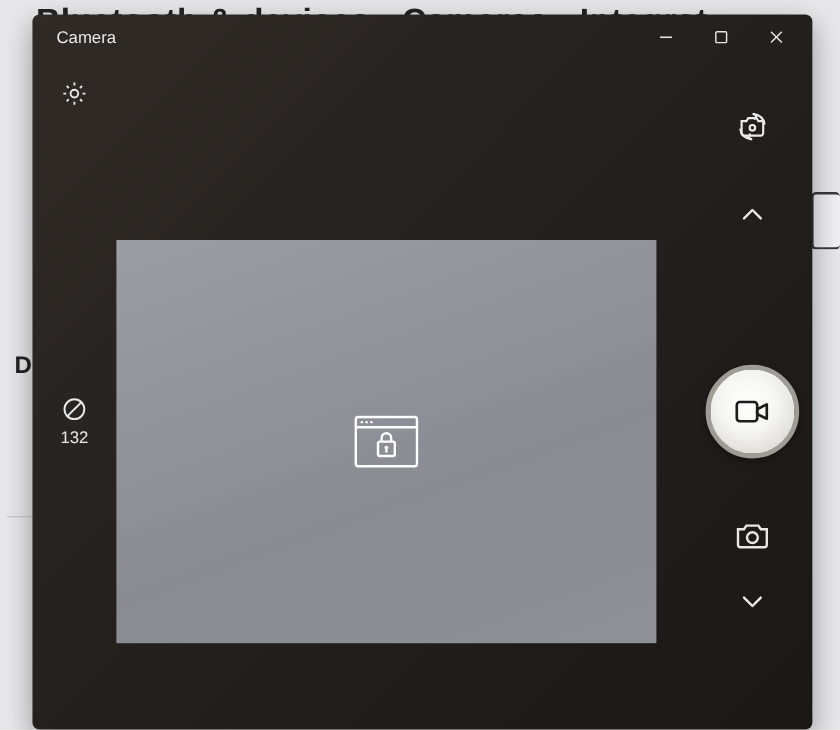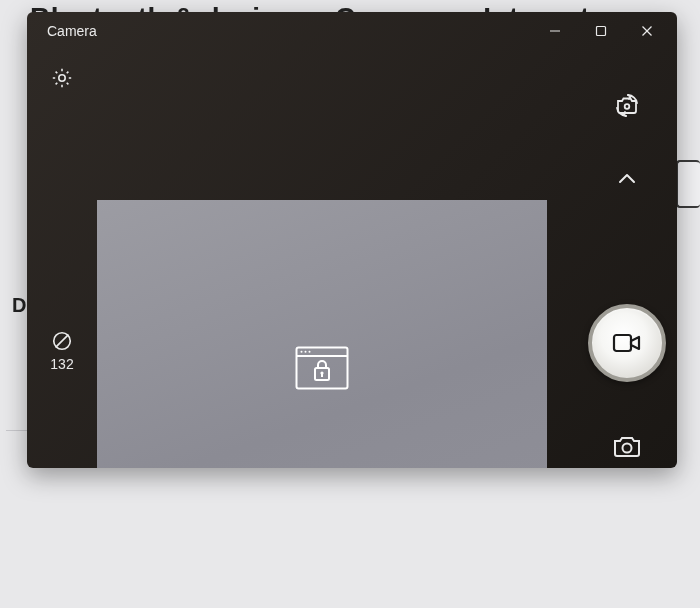--- a/index.html
+++ b/index.html
@@ -24,21 +24,21 @@
       border: 2px solid #3a3a3a; border-right: none; border-radius: 4px;
       background: #f0f0f2;
     }
     .bg-line {
       position: absolute; left: 6px; top: 430px; width: 22px; height: 1px; background: #c8c8cc;
     }
 
     .window {
       position: absolute;
       left: 27px; top: 12px;
-      width: 650px; height: 456px;
+      width: 650px; height: 596px;
       background: linear-gradient(135deg, #2f2a26 0%, #231f1c 55%, #1a1714 100%);
       border-radius: 6px;
       box-shadow: 0 8px 24px rgba(0,0,0,.35);
       color: #f0f0f0;
       display: grid;
       grid-template-rows: 38px 1fr;
       overflow: hidden;
     }
 
     .titlebar {

